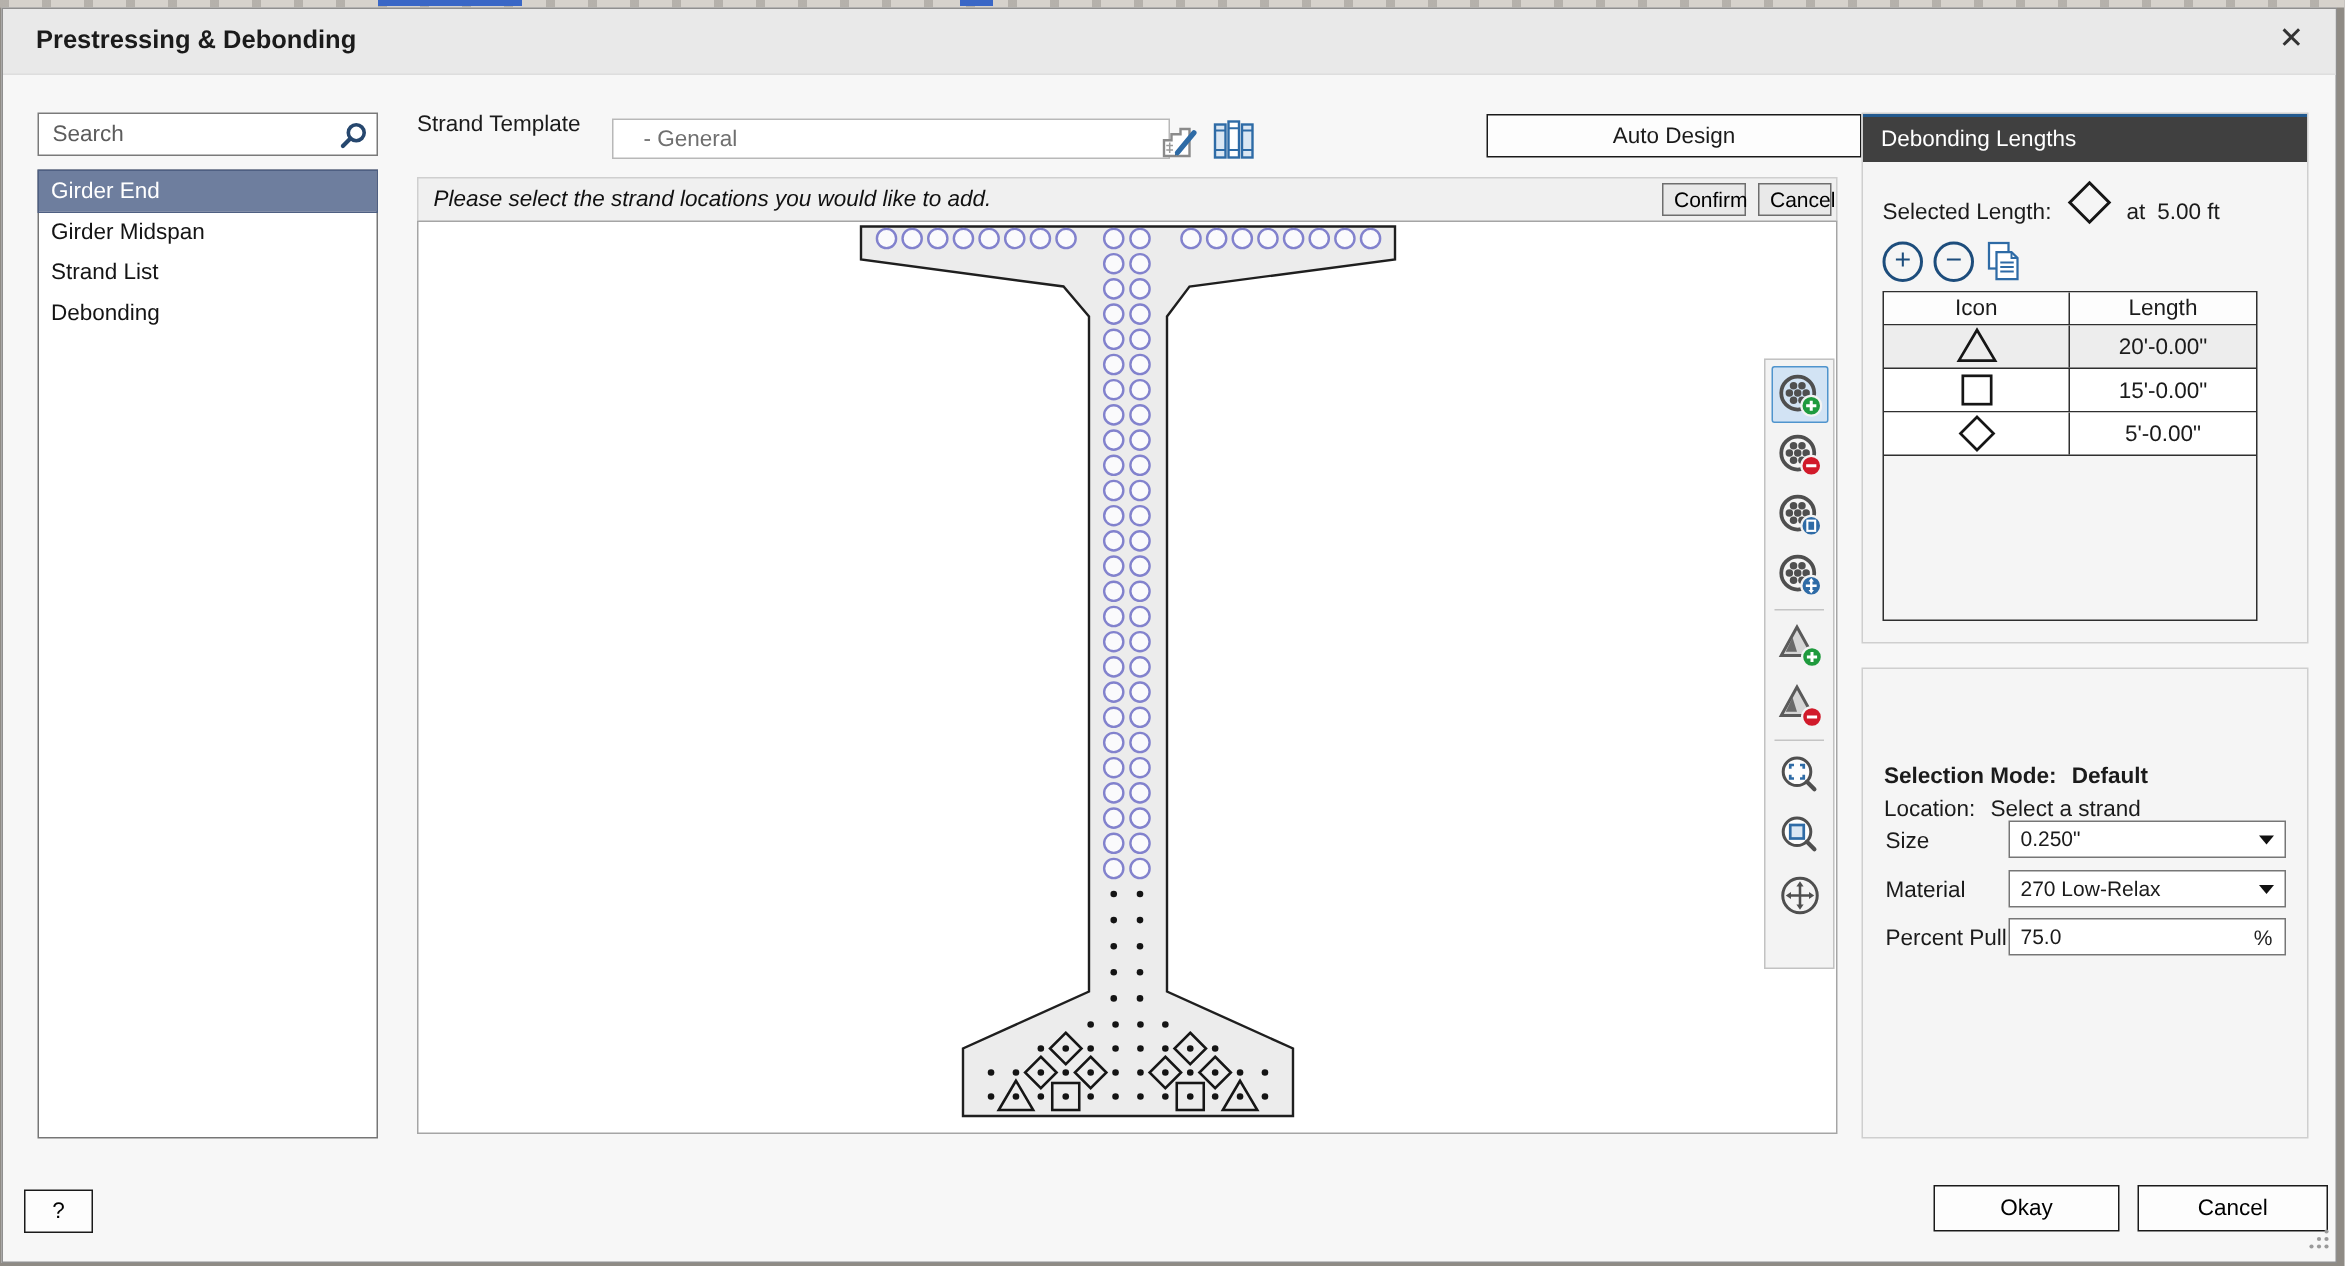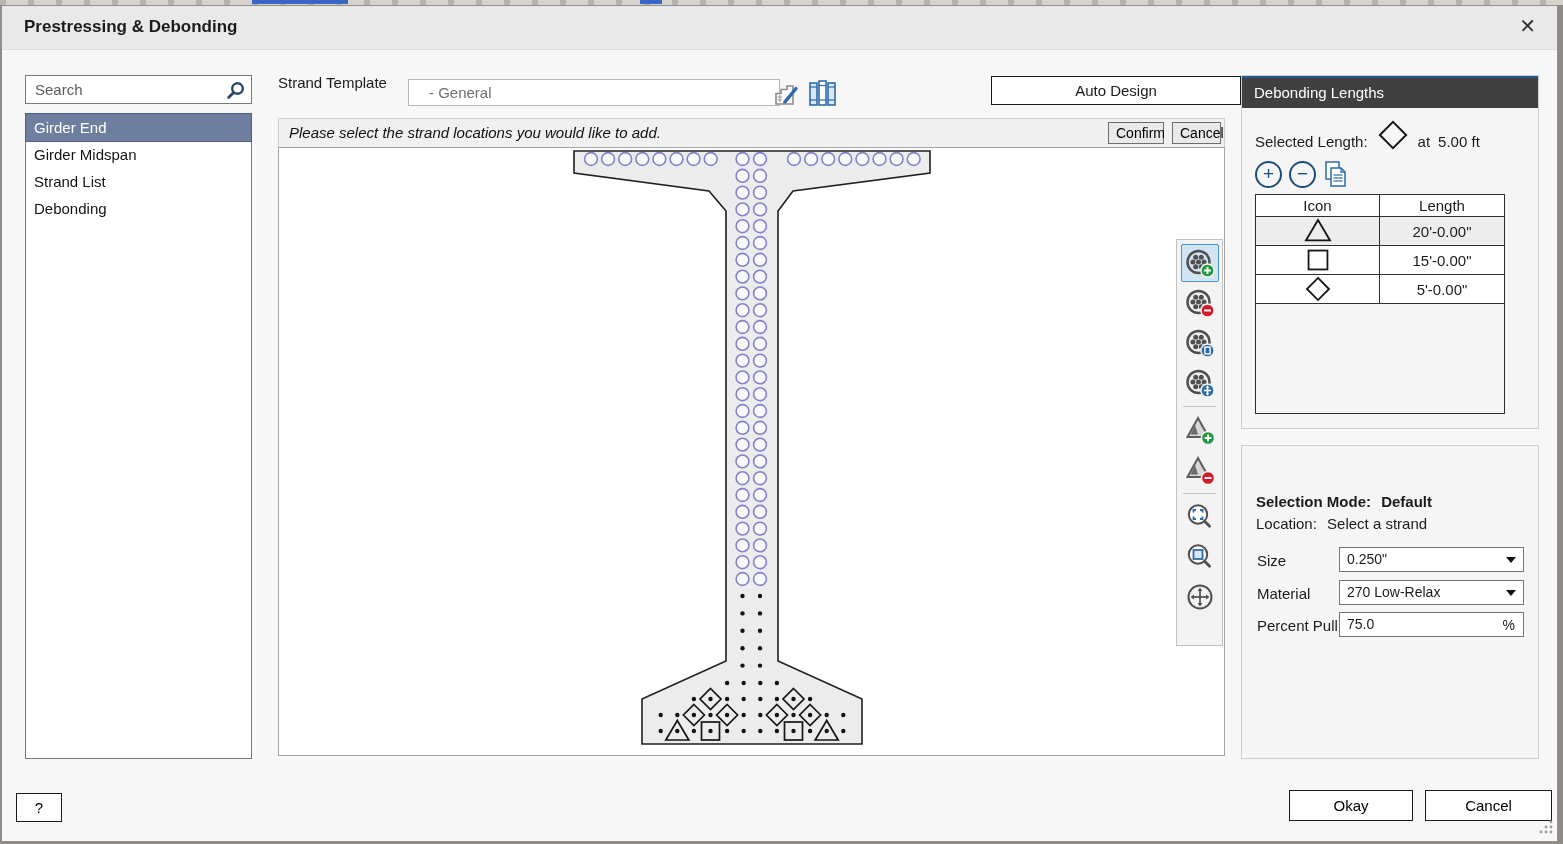--- a/index.html
+++ b/index.html
@@ -70,21 +70,21 @@
     font-size:19px; line-height:22px; text-align:center; cursor:pointer; }
 
   .dtable { position:absolute; left:13px; top:118px; width:250px; height:220px; border:1px solid #2f2f2f; background:#f5f5f5; }
   .trow { display:flex; border-bottom:1px solid #2f2f2f; background:#fff; }
   .trow.head { background:#fdfdfd; height:22px; }
   .trow.body { height:29px; }
   .trow.shaded { background:#ededed; }
   .tcell { width:50%; text-align:center; font-size:15px; display:flex; align-items:center; justify-content:center; }
   .tcell:first-child { border-right:1px solid #2f2f2f; }
 
-  .bline { position:absolute; left:14px; font-size:15px; }
+  .bline { position:absolute; left:14px; font-size:15px;margin-top:16px; }
   .bold { font-weight:bold; }
   .frow-label { position:absolute; left:15px; font-size:15px; }
   .field { position:absolute; left:97px; width:185px; height:25px; background:#fff; border:1px solid #767676;
     font-size:14px; padding:3px 18px 0 7px; cursor:default; }
   .dd-arrow { position:absolute; right:7px; top:9px; width:0; height:0;
     border-left:5.5px solid transparent; border-right:5.5px solid transparent; border-top:6.5px solid #111; }
   .pct-unit { position:absolute; right:8px; top:4px; font-size:14px; color:#222; }
 
   
   .bigbtn { position:absolute; background:#fdfdfd; border:1px solid #1a1a1a; font-size:15px; text-align:center; cursor:pointer; }

